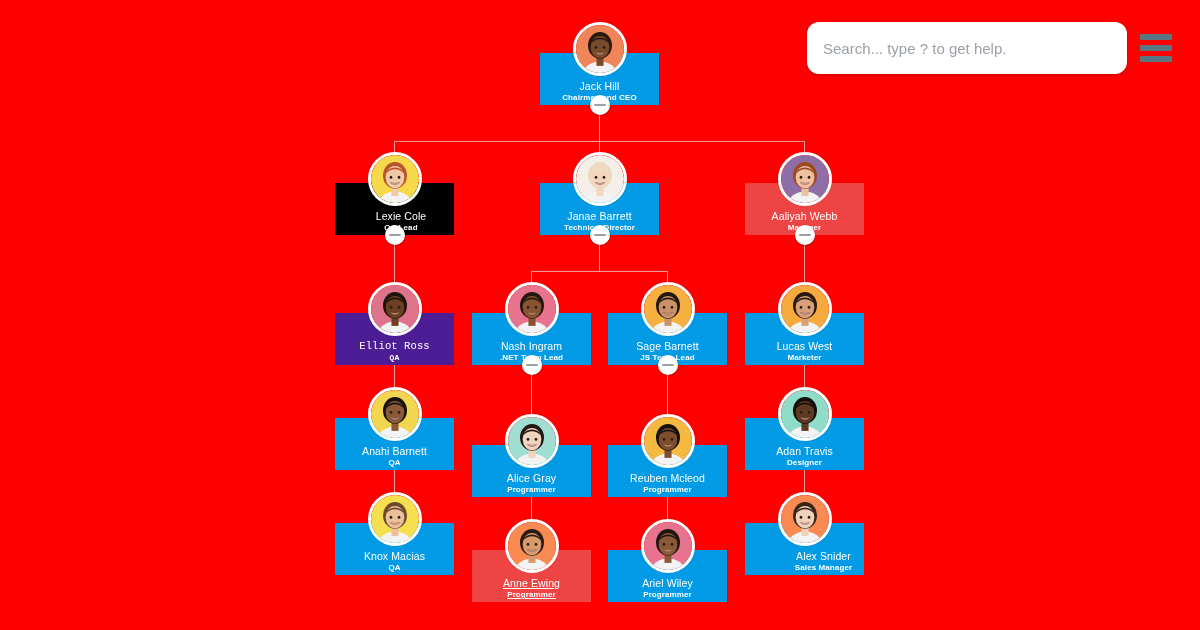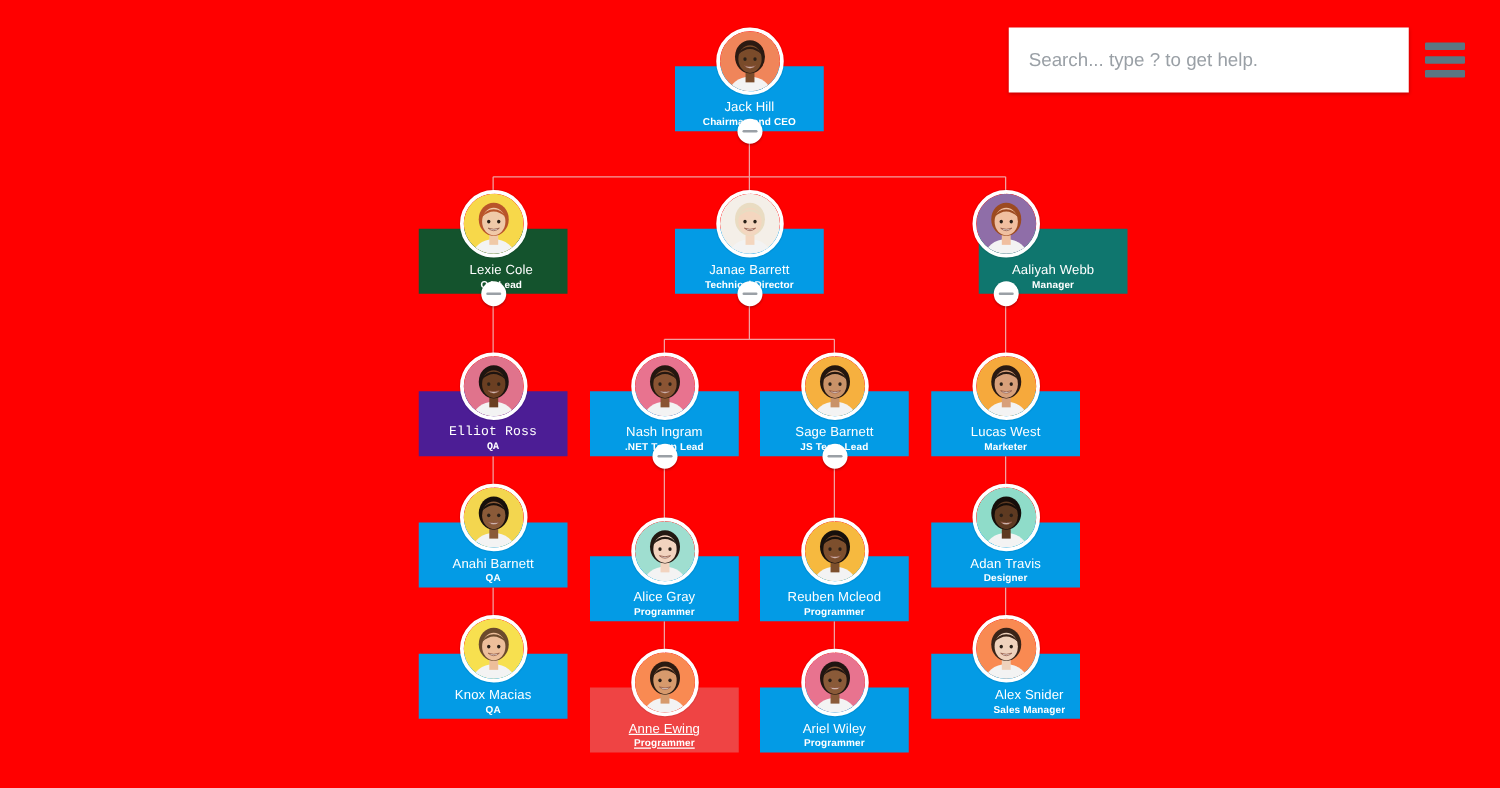--- a/index.html
+++ b/index.html
@@ -32,21 +32,21 @@
     top: 22px;
     width: 320px;
     height: 52px;
     pointer-events: auto;
   }
 
   #search-input {
     width: 100%;
     height: 100%;
     border: none;
-    border-radius: 0;
+    border-radius: 12px;
     background: #ffffff;
     box-shadow: 0 1px 3px rgba(0,0,0,.25);
     font-family: "Liberation Sans", sans-serif;
     font-size: 15px;
     color: #3c4043;
     padding: 0 16px;
     outline: none;
   }
   #search-input::placeholder { color: #9aa0a6; }
 
@@ -209,21 +209,21 @@
           <ellipse cx="27" cy="25" rx="10.5" ry="12.5" fill="#7a4b2a"></ellipse>
           <path d="M16.5 21 q10.5 -10 21 0 q-3 -7 -10.5 -7 q-7.5 0 -10.5 7 Z" fill="#2b1a12"></path>
           <ellipse cx="22.5" cy="25" rx="1.5" ry="1.7" fill="#2a2018"></ellipse>
           <ellipse cx="31.5" cy="25" rx="1.5" ry="1.7" fill="#2a2018"></ellipse>
           <path d="M22 31 q5 4.5 10 0 q-5 2 -10 0 Z" fill="#ffffff" stroke="#8c5240" stroke-width=".7"></path>
         </svg>
       </div>
       <div class="collapse"></div>
     </div>
     <div class="node" style="left: 335px; top: 152px;">
-      <div class="card" style="background: #14532d; padding-left: 13px;">
+      <div class="card" style="background: #000000; padding-left: 13px;">
         <div class="name">Lexie Cole</div>
         <div class="title">QA Lead</div>
       </div>
       <div class="avatar">
         <svg class="face" viewBox="0 0 54 54">
           <rect x="0" y="0" width="54" height="54" fill="#f7d84a"></rect>
           <ellipse cx="27" cy="56" rx="19" ry="15" fill="#f3f3f3"></ellipse>
           <rect x="23" y="34" width="8" height="12" fill="#f0c9a8"></rect>
           <ellipse cx="27" cy="23" rx="13.5" ry="15" fill="#b9542a"></ellipse>
           <ellipse cx="27" cy="25" rx="10.5" ry="12.5" fill="#f0c9a8"></ellipse>
@@ -249,21 +249,21 @@
           <ellipse cx="27" cy="25" rx="10.5" ry="12.5" fill="#f4d6bf"></ellipse>
           <path d="M16.5 21 q10.5 -10 21 0 q-3 -7 -10.5 -7 q-7.5 0 -10.5 7 Z" fill="#e9dcc2"></path>
           <ellipse cx="22.5" cy="25" rx="1.5" ry="1.7" fill="#2a2018"></ellipse>
           <ellipse cx="31.5" cy="25" rx="1.5" ry="1.7" fill="#2a2018"></ellipse>
           <path d="M22 31 q5 4.5 10 0 q-5 2 -10 0 Z" fill="#ffffff" stroke="#8c5240" stroke-width=".7"></path>
         </svg>
       </div>
       <div class="collapse"></div>
     </div>
     <div class="node" style="left: 745px; top: 152px;">
-      <div class="card" style="background: #0f766e; margin-left: 38px;">
+      <div class="card" style="background: #ef4444;">
         <div class="name">Aaliyah Webb</div>
         <div class="title">Manager</div>
       </div>
       <div class="avatar">
         <svg class="face" viewBox="0 0 54 54">
           <rect x="0" y="0" width="54" height="54" fill="#8f6ea8"></rect>
           <ellipse cx="27" cy="56" rx="19" ry="15" fill="#f3f3f3"></ellipse>
           <rect x="23" y="34" width="8" height="12" fill="#f0bfa0"></rect>
           <ellipse cx="27" cy="23" rx="13.5" ry="15" fill="#9c4a20"></ellipse>
           <ellipse cx="27" cy="25" rx="10.5" ry="12.5" fill="#f0bfa0"></ellipse>

